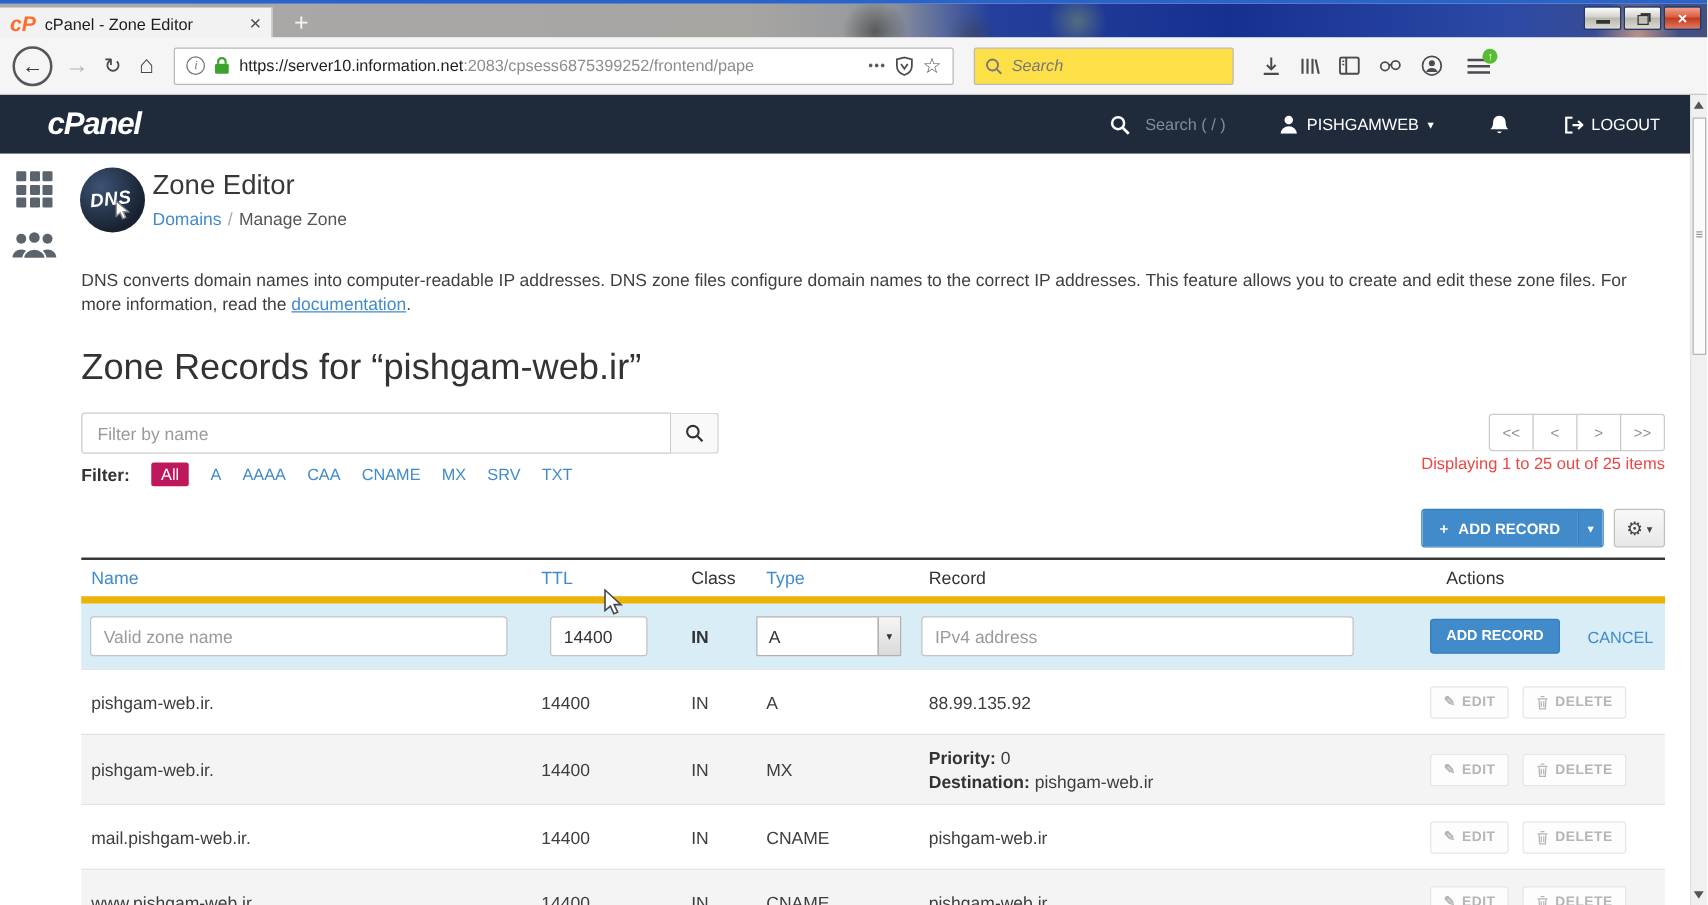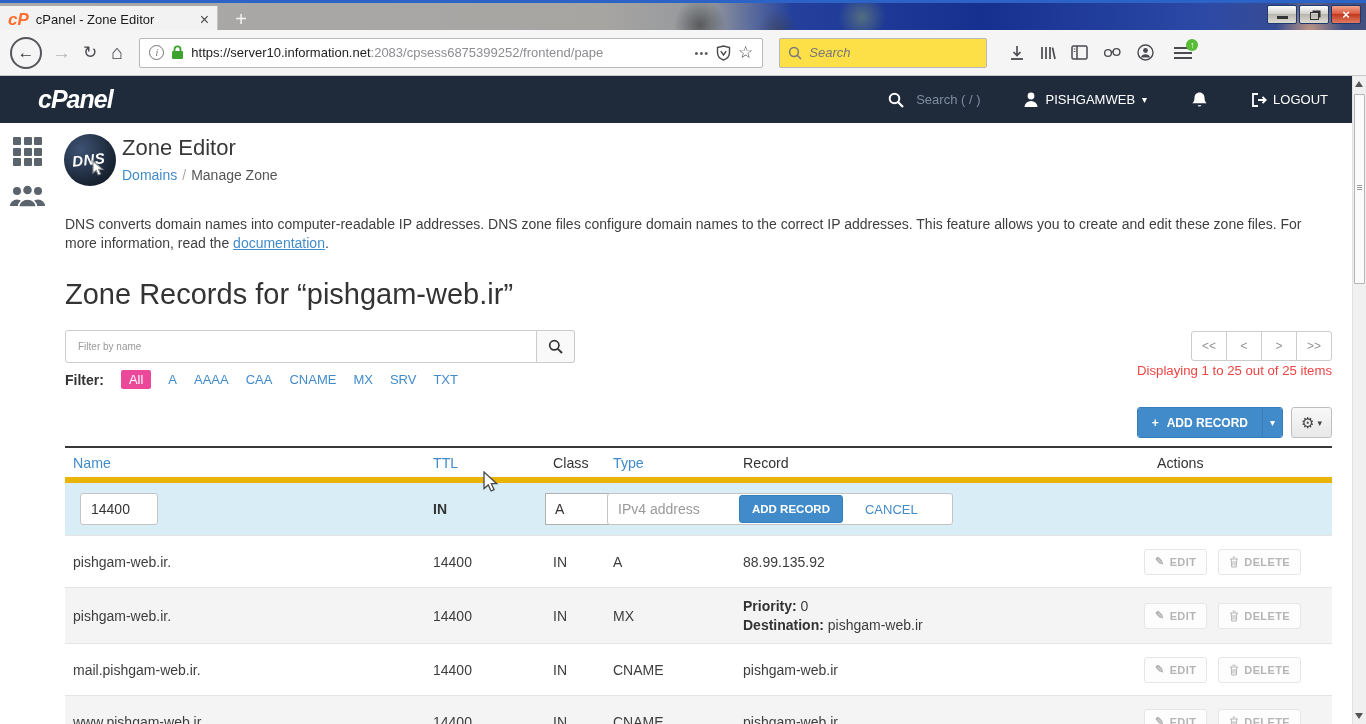--- a/index.html
+++ b/index.html
@@ -97,28 +97,28 @@
   .bc-link { color:#428bca; text-decoration:none; }
   .bc-sep { color:#aaa; margin:0 5px; }
   .bc-cur { color:#555; }
 
   .desc { position:absolute; left:10px; top:92px; width:1265px; font-size:14px; color:#3f3f3f; line-height:19px; }
   .doc-link { color:#428bca; text-decoration:underline; }
 
   .h1 { position:absolute; left:10px; top:155px; font-size:29px; font-weight:400; color:#333; }
 
   .filter-input { position:absolute; left:10px; top:207px; width:472px; height:33px; border:1px solid #ccc;
-    border-radius:3px 0 0 3px; padding:0 12px; font-size:10px; color:#333; font-family:"Liberation Sans",sans-serif; }
+    border-radius:3px 0 0 3px; padding:0 12px; font-size:14px; color:#333; font-family:"Liberation Sans",sans-serif; }
   .filter-input::placeholder { color:#9a9a9a; }
   .filter-btn { position:absolute; left:482px; top:207px; width:38px; height:33px; border:1px solid #ccc;
     border-left:none; border-radius:0 3px 3px 0; background:#f9f9f9; display:flex; align-items:center; justify-content:center; }
 
   .filter-row { position:absolute; left:10px; top:247px; display:flex; align-items:center; gap:17px; }
   .filter-label { font-size:14px; font-weight:bold; color:#333; }
-  .chip-active { background:#ec4899; color:#fff; font-size:13px; padding:2px 8px; border-radius:2px; }
+  .chip-active { background:#be185d; color:#fff; font-size:13px; padding:2px 8px; border-radius:2px; }
   .chip-link { color:#428bca; font-size:13px; text-decoration:none; }
 
   .pagination { position:absolute; right:20px; top:208px; display:flex; }
   .pg-btn { width:36px; height:30px; border:1px solid #ccc; background:#fff; color:#949494; font-size:12px;
     display:flex; align-items:center; justify-content:center; margin-left:-1px; }
   .pg-btn:first-child { border-radius:3px 0 0 3px; margin-left:0; }
   .pg-btn:last-child { border-radius:0 3px 3px 0; }
   .displaying { position:absolute; right:20px; top:240px; font-size:13.2px; color:#ef4444; }
 
   .add-group { position:absolute; right:20px; top:284px; display:flex; gap:8px; align-items:center; }
@@ -393,20 +393,21 @@
       <div class="trow thead">
         <div class="th-link">Name</div>
         <div class="th-link">TTL</div>
         <div class="th-plain">Class</div>
         <div class="th-link">Type</div>
         <div class="th-plain">Record</div>
         <div class="th-plain th-actions">Actions</div>
       </div>
 
       <div class="trow row-new">
+        <div><input class="ti ti-name" type="text" placeholder="Valid zone name" style=""></div>
         <div><input class="ti ti-ttl" type="text" value="14400" style=""></div>
         <div class="new-class">IN</div>
         <div>
           <div class="sel">
             <span class="sel-val">A</span>
             <span class="sel-btn">▾</span>
           </div>
         </div>
         <div><input class="ti ti-record" type="text" placeholder="IPv4 address" style=""></div>
         <div class="new-actions">

